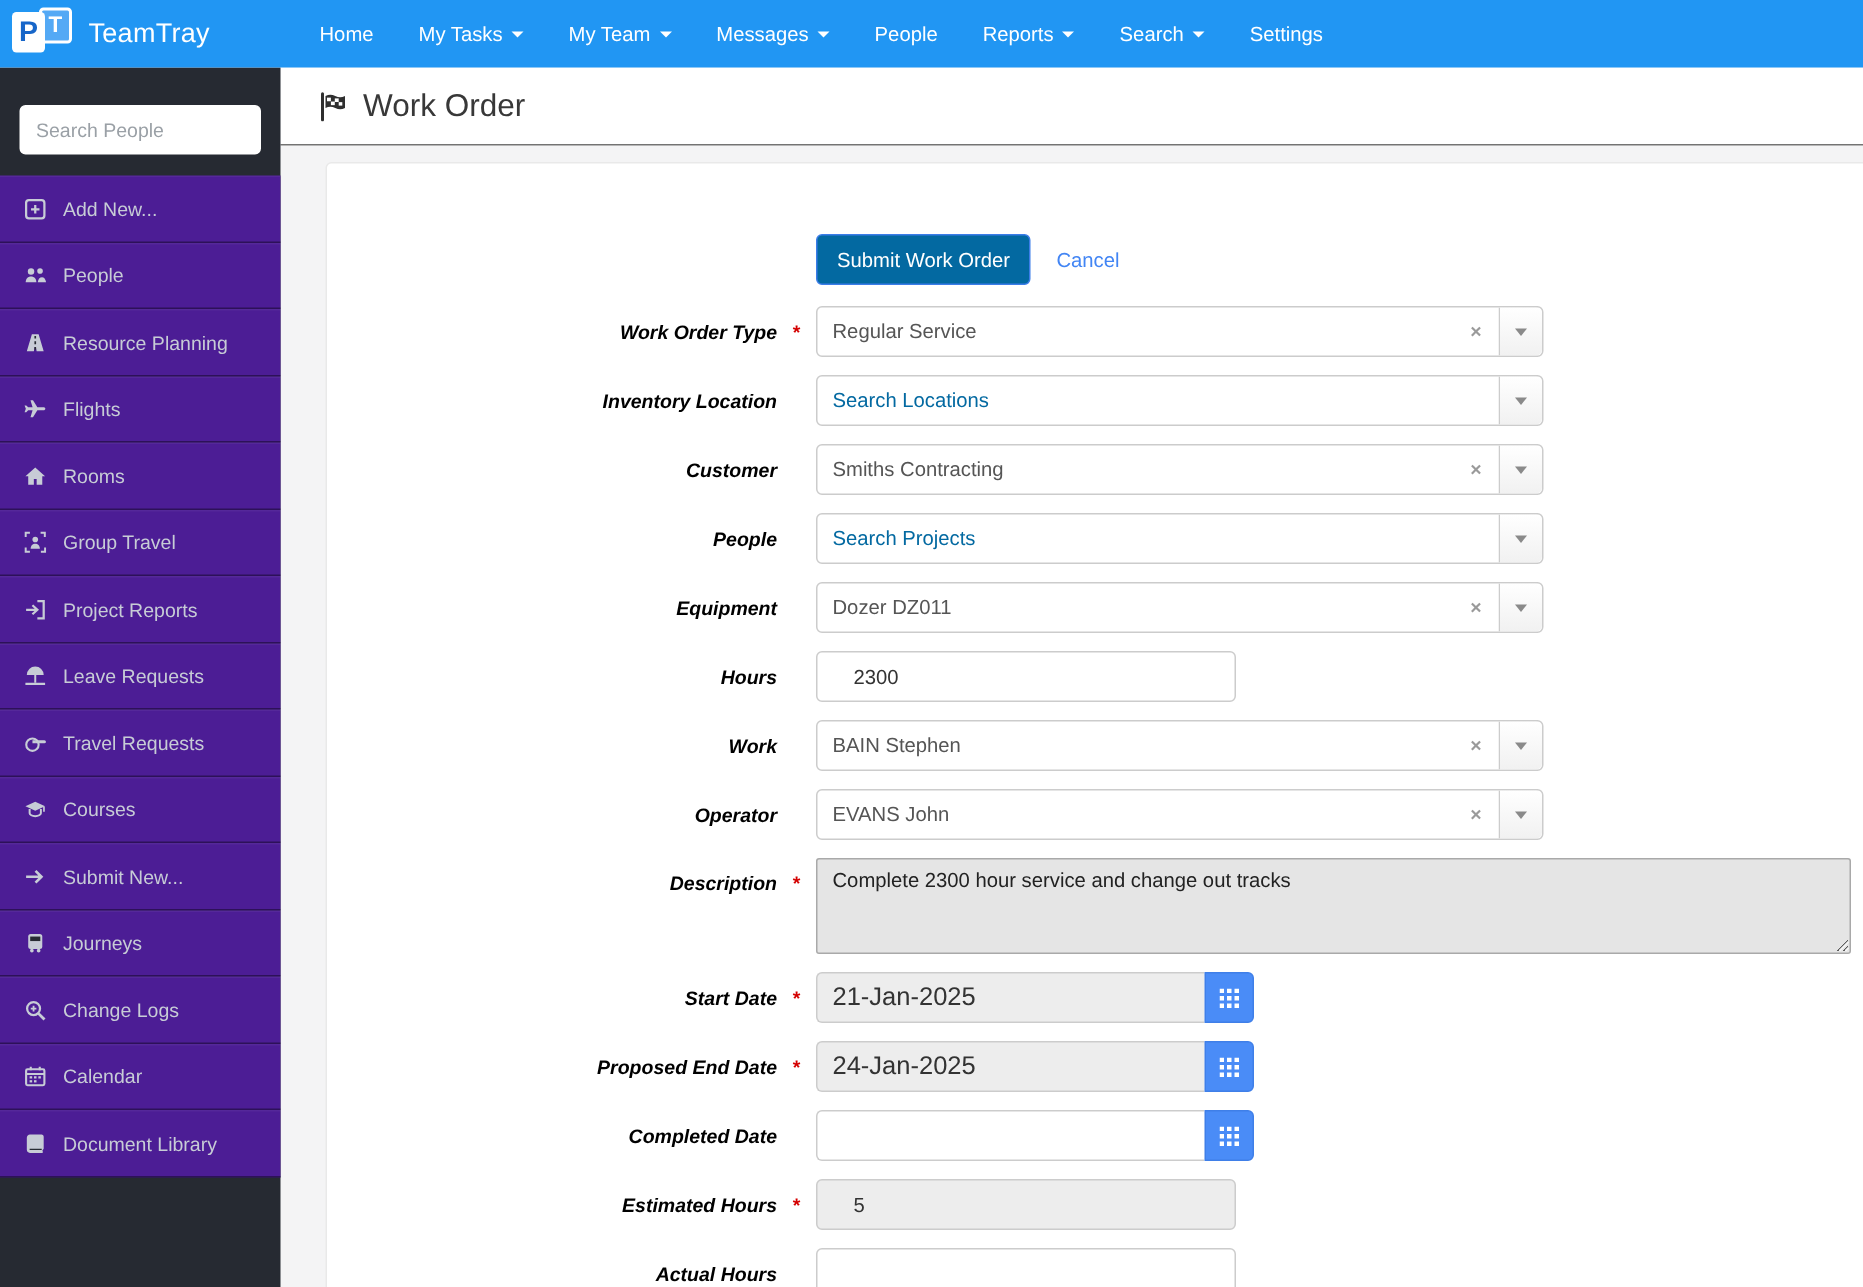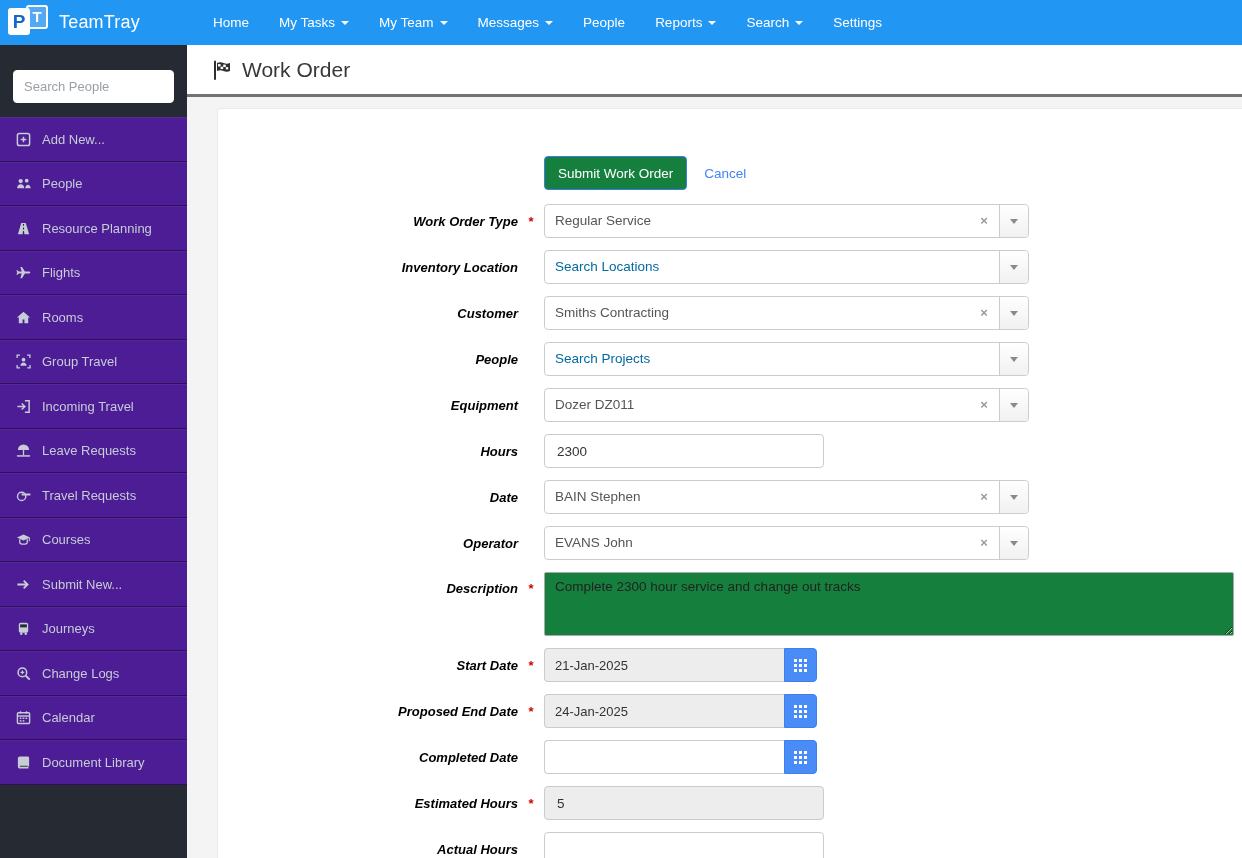--- a/index.html
+++ b/index.html
@@ -21,21 +21,21 @@
   .sidebar { position:absolute; left:0; top:45px; width:187px; bottom:0; background:#262a32; z-index:10; }
   .side-search { display:block; margin:25px 13px 14px 13px; width:161px; height:33px; border:1px solid #fff; border-radius:4px; padding:0 10px; font-size:13px; font-family:"Liberation Sans",sans-serif; color:#333; outline:none; }
   .side-search::placeholder { color:#9aa0a6; }
   .side-menu { list-style:none; }
   .side-item { height:44.5px; display:flex; align-items:center; padding:0 14px; color:#c7ccd6; font-size:13px; cursor:pointer; border-top:1px solid rgba(255,255,255,.05); border-bottom:1px solid rgba(0,0,0,.4); background:#4c1d95; }
   .side-item .sicon { width:19px; margin-right:9px; display:flex; align-items:center; justify-content:center; }
   .side-item .sicon svg { display:block; }
   .side-item .scaret { margin-left:auto; width:0; height:0; border-left:4px solid transparent; border-right:4px solid transparent; border-top:4px solid #7d8violet0; border-top-color:#7d86a0; }
 
   
-  .page-header { position:absolute; left:187px; top:45px; right:0; height:52px; background:#fff; border-bottom:3px solid #737373; display:flex; align-items:center; z-index:5; }
+  .page-header { position:absolute; left:187px; top:45px; right:0; height:52px; background:#fff; border-bottom:1px solid #737373; display:flex; align-items:center; z-index:5; }
   .page-title-wrap { display:flex; align-items:center; margin-left:25px; }
   .page-title-wrap svg { margin-right:10px; }
   .page-title { font-size:21px; color:#383838; font-weight:normal; }
 
   
   .content { position:absolute; left:187px; top:97px; right:0; bottom:0; background:#f4f4f5; }
   .card { position:absolute; left:30px; top:11px; right:-8px; bottom:-8px; background:#fff; border:1px solid #e9e9e9; border-radius:4px; overflow:hidden; }
   .form { padding-top:47px; }
 
   .row { display:flex; align-items:center; margin-bottom:12px; }
@@ -45,32 +45,32 @@
   .req { flex:0 0 26px; text-align:center; color:#d40000; font-weight:bold; font-size:13px; }
 
   
   .s2 { width:485px; height:34px; border:1px solid #ccc; border-radius:4px; background:#fff; display:flex; align-items:stretch; cursor:pointer; }
   .s2v { flex:1; padding:0 10px; line-height:32px; font-size:13.5px; color:#555; overflow:hidden; white-space:nowrap; }
   .s2v.ph { color:#0369a1; }
   .s2x { width:30px; text-align:center; line-height:32px; color:#9a9a9a; font-size:13px; font-weight:bold; }
   .s2t { width:29px; border-left:1px solid #ccc; background:linear-gradient(#ffffff,#f1f1f1); display:flex; align-items:center; justify-content:center; border-radius:0 4px 4px 0; }
   .s2t .arr { width:0; height:0; border-left:4px solid transparent; border-right:4px solid transparent; border-top:5px solid #8a8a8a; }
 
-  .ti { width:280px; height:34px; border:1px solid #ccc; border-radius:4px; padding:0 12px; font-size:13.5px; color:#333; font-family:"Liberation Sans",sans-serif; outline:none; background:#fff; }
+  .ti { width:280px; height:34px; border:1px solid #ccc; border-radius:4px; padding:0 24px; font-size:13.5px; color:#333; font-family:"Liberation Sans",sans-serif; outline:none; background:#fff; }
   .ti.ro { background:#ededed; }
 
-  .ta { width:690px; height:64px; border:1px solid #a9a9a9; border-radius:2px; background:#15803d; padding:6px 10px; font-size:13.5px; color:#222; font-family:"Liberation Sans",sans-serif; resize:vertical; outline:none; }
+  .ta { width:690px; height:64px; border:1px solid #a9a9a9; border-radius:2px; background:#e5e5e5; padding:6px 10px; font-size:13.5px; color:#222; font-family:"Liberation Sans",sans-serif; resize:vertical; outline:none; }
 
   .dategrp { display:flex; }
-  .di { width:240px; height:34px; border:1px solid #ccc; border-right:none; border-radius:4px 0 0 4px; padding:0 10px; font-size:13px; color:#333; font-family:"Liberation Sans",sans-serif; outline:none; background:#fff; }
+  .di { width:259px; height:34px; border:1px solid #ccc; border-right:none; border-radius:4px 0 0 4px; padding:0 10px; font-size:17px; color:#333; font-family:"Liberation Sans",sans-serif; outline:none; background:#fff; }
   .di.ro { background:#ededed; }
   .calbtn { width:33px; height:34px; background:#4a8cf7; border:1px solid #3f7fe8; border-radius:0 4px 4px 0; display:flex; align-items:center; justify-content:center; cursor:pointer; }
 
   .actions { margin-left:326px; display:flex; align-items:center; margin-bottom:14px; }
-  .btn-primary { height:34px; padding:0 13px; background:#15803d; color:#fff; border:1px solid #3b7de8; border-radius:4px; font-size:13.5px; font-family:"Liberation Sans",sans-serif; cursor:pointer; }
+  .btn-primary { height:34px; padding:0 13px; background:#0369a1; color:#fff; border:1px solid #3b7de8; border-radius:4px; font-size:13.5px; font-family:"Liberation Sans",sans-serif; cursor:pointer; }
   .link-cancel { margin-left:17px; color:#4285f4; font-size:13.5px; text-decoration:none; cursor:pointer; }
 </style>
 </head>
 <body>
 
 <div class="navbar">
   <div class="brand">
     <div class="logo">
       <span class="lp">P</span>
       <span class="lt">T</span>
@@ -177,21 +177,21 @@
     <span class="side-label">Group Travel</span>
 
   </li>
       <li class="side-item">
     <span class="sicon">
           <svg width="15" height="15" viewBox="0 0 16 16">
             <path d="M9.5 1.8H14v12.4H9.5" stroke="#c7ccd6" stroke-width="1.6" fill="none"></path>
             <path d="M1.5 8h7.5M6 4.8 9.5 8 6 11.2" stroke="#c7ccd6" stroke-width="1.6" fill="none"></path>
           </svg>
         </span>
-    <span class="side-label">Incoming Travel</span>
+    <span class="side-label">Project Reports</span>
 
   </li>
       <li class="side-item">
     <span class="sicon">
           <svg width="15" height="15" viewBox="0 0 16 16">
             <path d="M2 7.5a6 6 0 0 1 12 0z" fill="#c7ccd6"></path>
             <path d="M8 7.5V13" stroke="#c7ccd6" stroke-width="1.4"></path>
             <path d="M1 13.8h14" stroke="#c7ccd6" stroke-width="1.6"></path>
           </svg>
         </span>
@@ -364,21 +364,21 @@
         </div>
       </div>
 
       <div class="row">
         <label class="lbl">Hours</label>
         <span class="req"></span>
         <input class="ti" value="2300" style="">
       </div>
 
       <div class="row">
-        <label class="lbl">Date</label>
+        <label class="lbl">Work</label>
         <span class="req"></span>
         <div class="s2">
           <span class="s2v">BAIN Stephen</span>
           <span class="s2x">×</span>
           <span class="s2t">
               <i class="arr"></i>
             </span>
         </div>
       </div>
 

